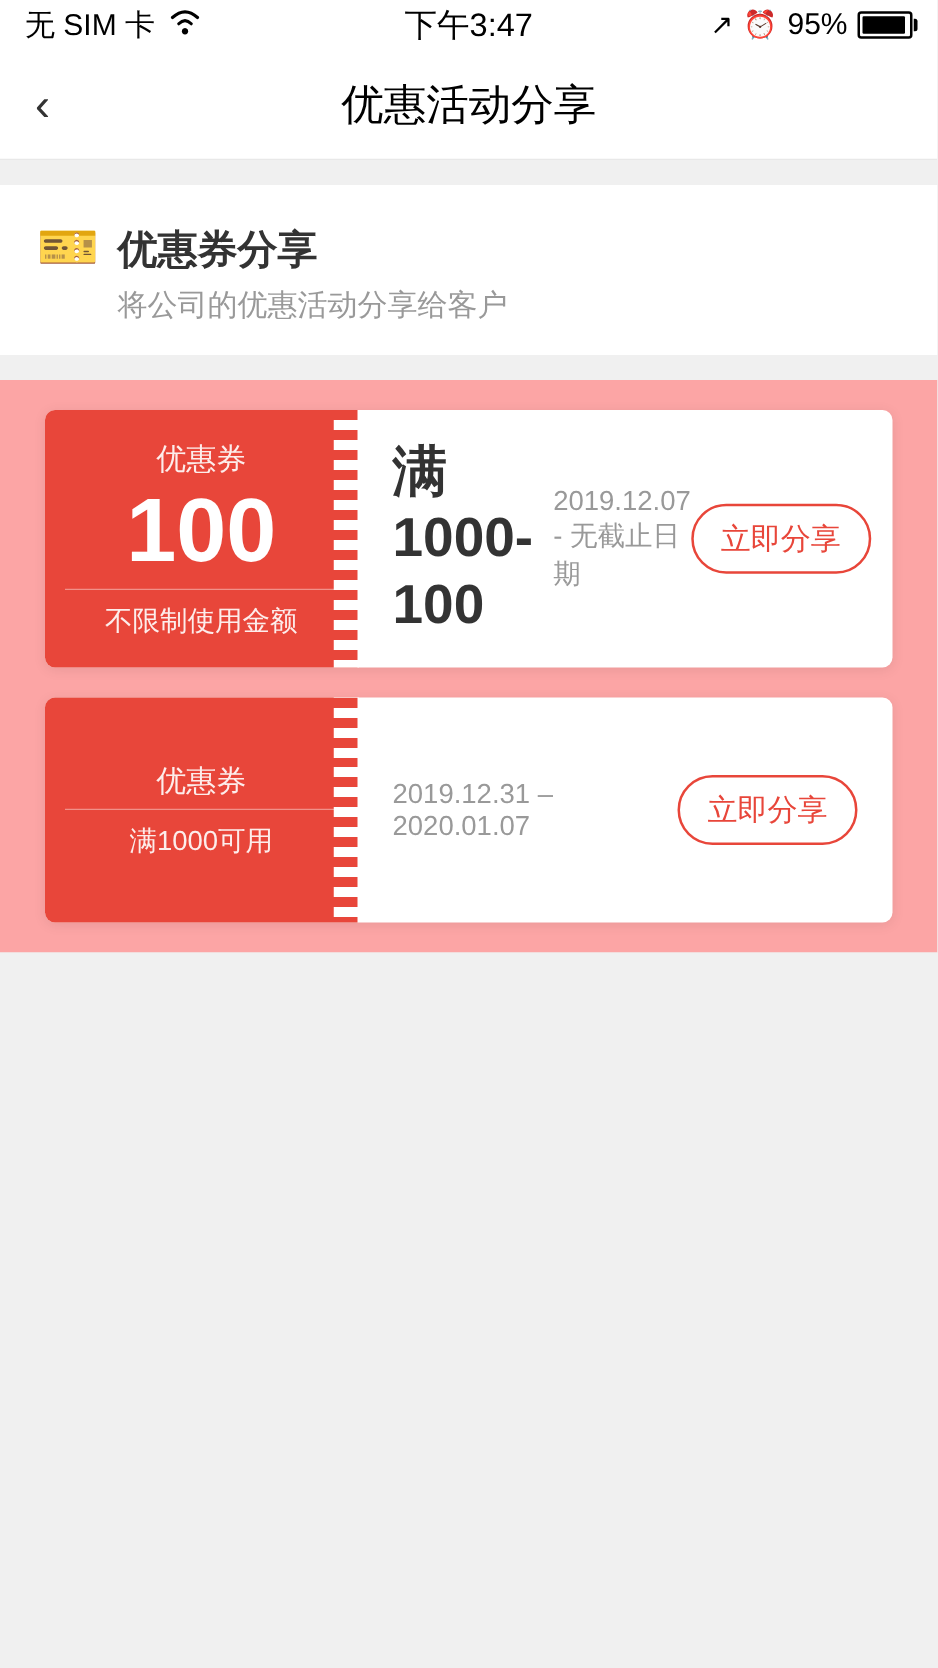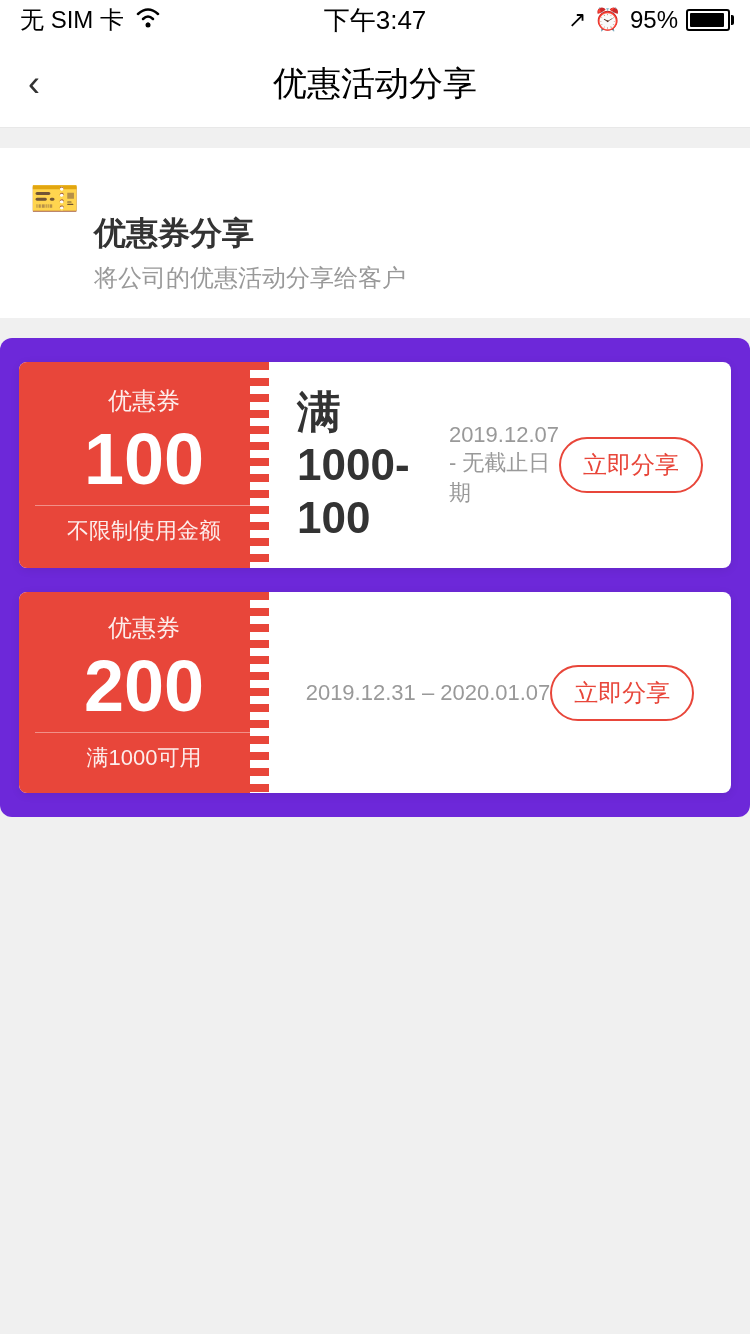--- a/index.html
+++ b/index.html
@@ -110,36 +110,34 @@
     }
     .section-text-block {
       display: flex;
       flex-direction: column;
       gap: 6px;
     }
     .section-title {
       font-size: 32px;
       font-weight: 600;
       color: #333;
-      margin-top: 34px;
     }
     .section-subtitle {
       font-size: 24px;
       color: #999;
     }
 
     
     .coupons-container {
-      background: #6d28d9;
+      background: #fca5a5;
       margin-top: 20px;
-      padding: 24px 19px;
+      padding: 24px 36px;
       display: flex;
       flex-direction: column;
       gap: 24px;
-      border-radius: 12px;
     }
 
     
     .coupon-card {
       display: flex;
       border-radius: 8px;
       overflow: visible;
       box-shadow: 0 2px 10px rgba(0,0,0,0.08);
       background: #fff;
       position: relative;
@@ -294,21 +292,20 @@
       <span class="coupon-name">满1000-100</span>
       <div class="coupon-meta-row">
         <span class="coupon-dates">2019.12.07 - 无截止日期</span>
         <button class="share-btn">立即分享</button>
       </div>
     </div>
   </div>
     <div class="coupon-card">
     <div class="coupon-left">
       <span class="coupon-label">优惠券</span>
-      <span class="coupon-amount">200</span>
       <span class="coupon-condition">满1000可用</span>
     </div>
     <div class="coupon-right">
       <div class="coupon-meta-row">
         <span class="coupon-dates">2019.12.31 – 2020.01.07</span>
         <button class="share-btn">立即分享</button>
       </div>
     </div>
   </div>
   </div>

